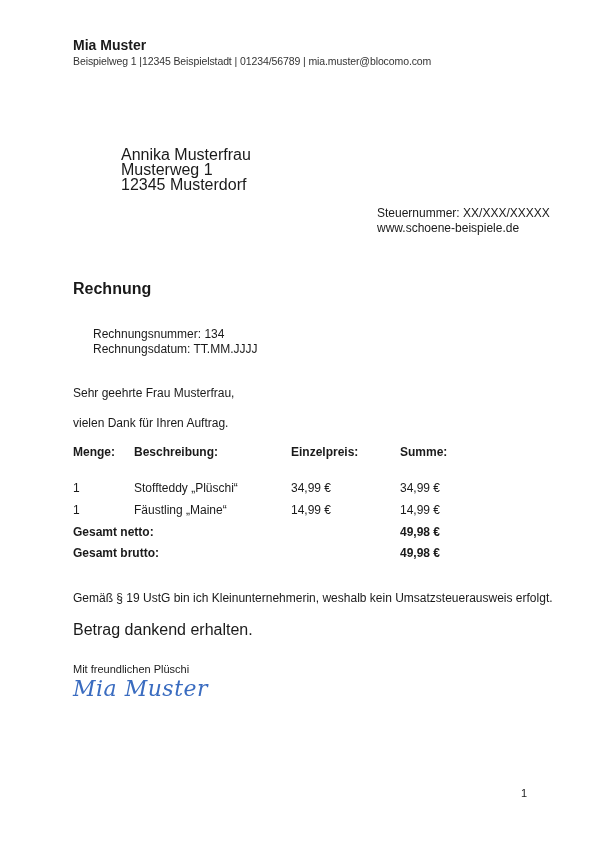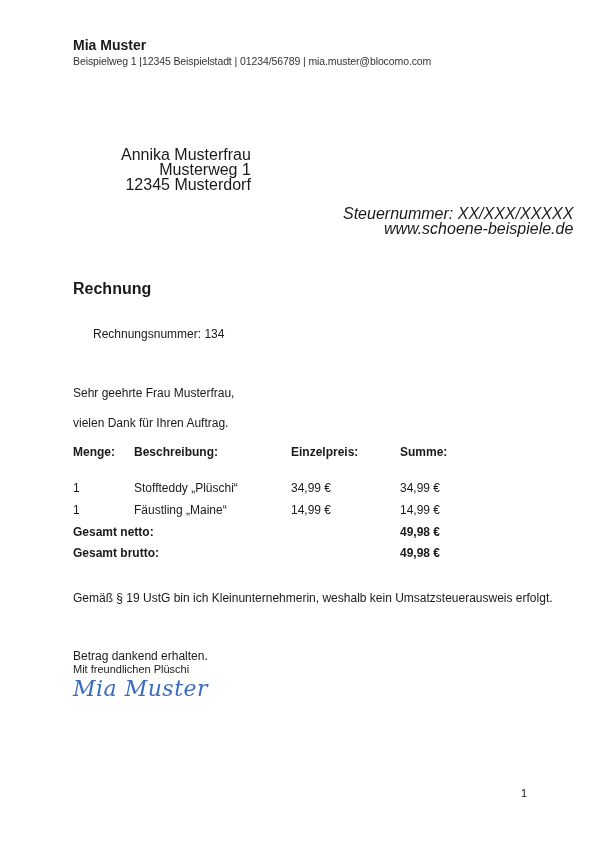--- a/index.html
+++ b/index.html
@@ -1,32 +1,32 @@
 <!DOCTYPE html>
 <html><head>
 <meta charset="utf-8">
 <style>
   html, body { margin: 0; padding: 0; background: #ffffff; }
   body { width: 600px; height: 848px; position: relative; overflow: hidden;
          font-family: "Liberation Sans", sans-serif; color: #1a1a1a; }
-  .abs { position: absolute; text-align: right; }
+  .abs { position: absolute; }
   .sender-name { left: 73px; top: 37px; font-size: 14px; font-weight: bold; }
   .sender-line { left: 73px; top: 55px; font-size: 10.5px; color: #333; letter-spacing: -0.1px; }
   .recipient { left: 73px; top: 147px; font-size: 16px; line-height: 15px; margin-left: 48px; }
-  .meta-right { left: 343px; top: 206px; font-size: 16px; line-height: 15px; font-style: italic; }
+  .meta-right { left: 377px; top: 206px; font-size: 12px; line-height: 15px; }
   .title { left: 73px; top: 280px; font-size: 16px; font-weight: bold; }
   .invoice-info { left: 73px; top: 327px; font-size: 12px; line-height: 15px; margin-left: 20px; }
   .salutation { left: 73px; top: 386px; font-size: 12px; }
   .thanks { left: 73px; top: 416px; font-size: 12px; }
   .row { position: absolute; left: 73px; width: 400px; height: 16px; font-size: 12px; }
   .row span { position: absolute; top: 0; white-space: nowrap; }
   .c1 { left: 0; } .c2 { left: 61px; text-align: center; } .c3 { left: 218px; text-align: right; } .c4 { left: 327px; }
   .bold { font-weight: bold; }
   .note { left: 73px; top: 591px; font-size: 12px; }
-  .received { left: 73px; top: 621px; font-size: 12px; margin-top: 28px; }
+  .received { left: 73px; top: 621px; font-size: 16px; }
   .closing { left: 73px; top: 663px; font-size: 11px; }
   .signature { left: 73px; top: 676px; font-size: 22px; font-style: italic;
                font-family: "DejaVu Serif", serif; color: #3a6cc0; letter-spacing: 0.5px; }
   .page-num { left: 521px; top: 787px; font-size: 11px; }
 </style>
 </head>
 <body>
 
 <div class="abs sender-name">Mia Muster</div>
 <div class="abs sender-line">Beispielweg 1 |12345 Beispielstadt | 01234/56789 | mia.muster@blocomo.com</div>
@@ -39,20 +39,21 @@
 
 <div class="abs meta-right">
   <div>Steuernummer: XX/XXX/XXXXX</div>
   <div>www.schoene-beispiele.de</div>
 </div>
 
 <div class="abs title">Rechnung</div>
 
 <div class="abs invoice-info">
   <div>Rechnungsnummer: 134</div>
+  <div>Rechnungsdatum: TT.MM.JJJJ</div>
 </div>
 
 <div class="abs salutation">Sehr geehrte Frau Musterfrau,</div>
 <div class="abs thanks">vielen Dank für Ihren Auftrag.</div>
 
 <div>
   <div class="row bold" style="top:445px;">
     <span class="c1">Menge:</span>
     <span class="c2">Beschreibung:</span>
     <span class="c3">Einzelpreis:</span>

